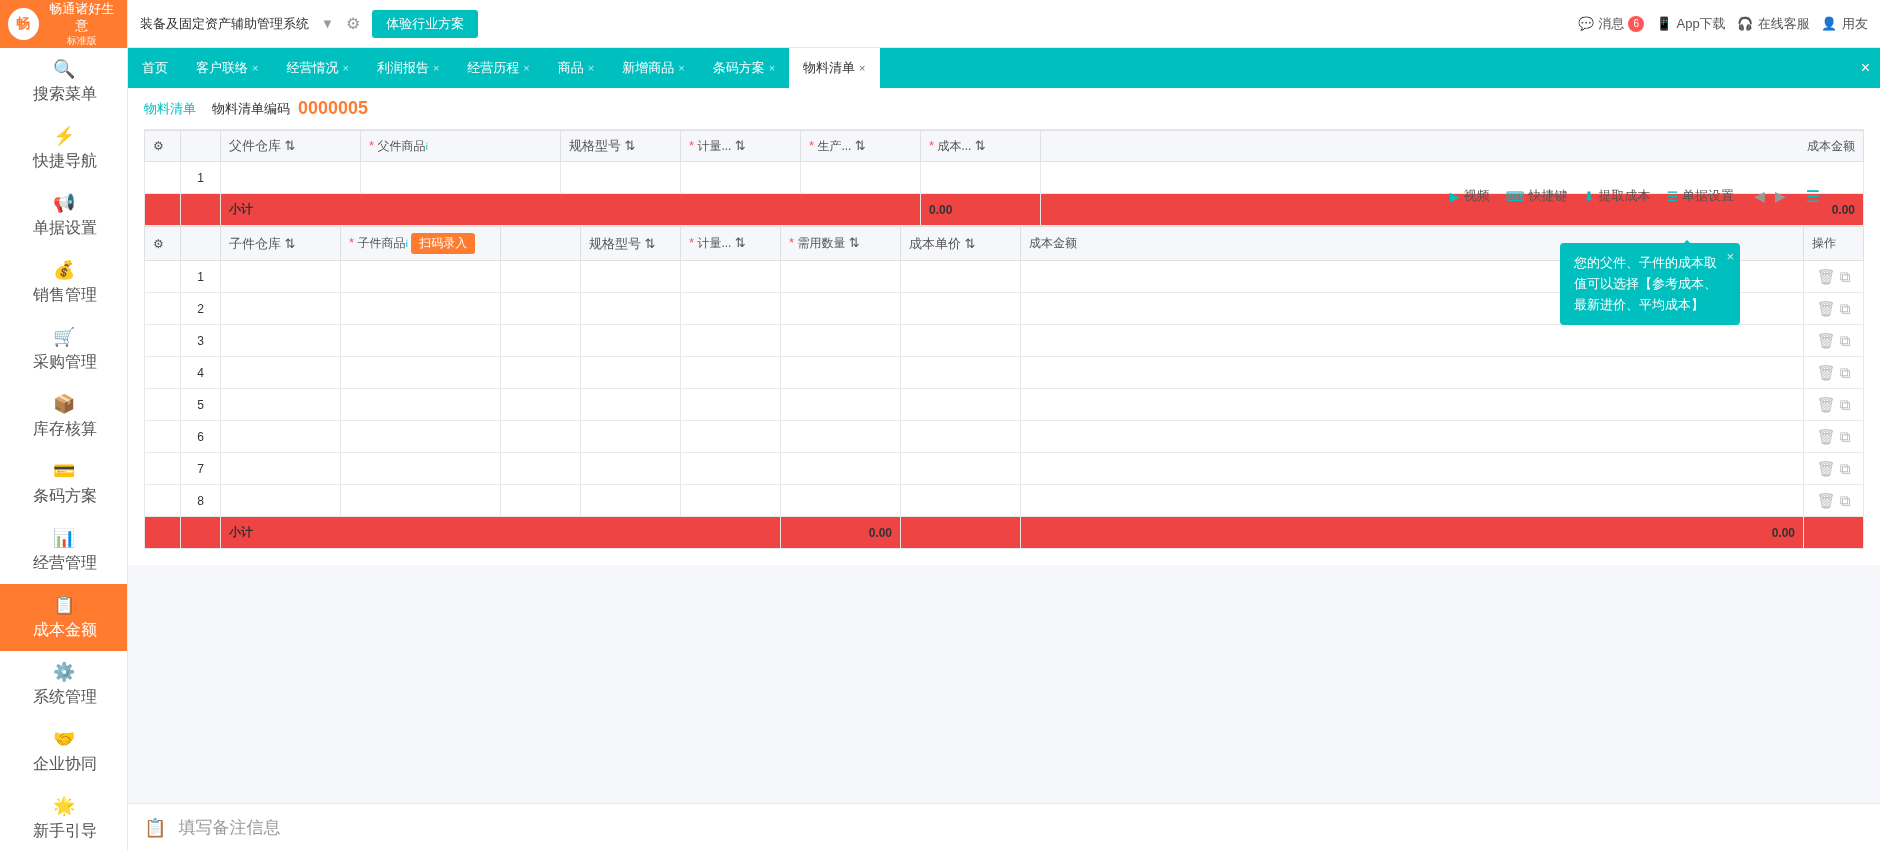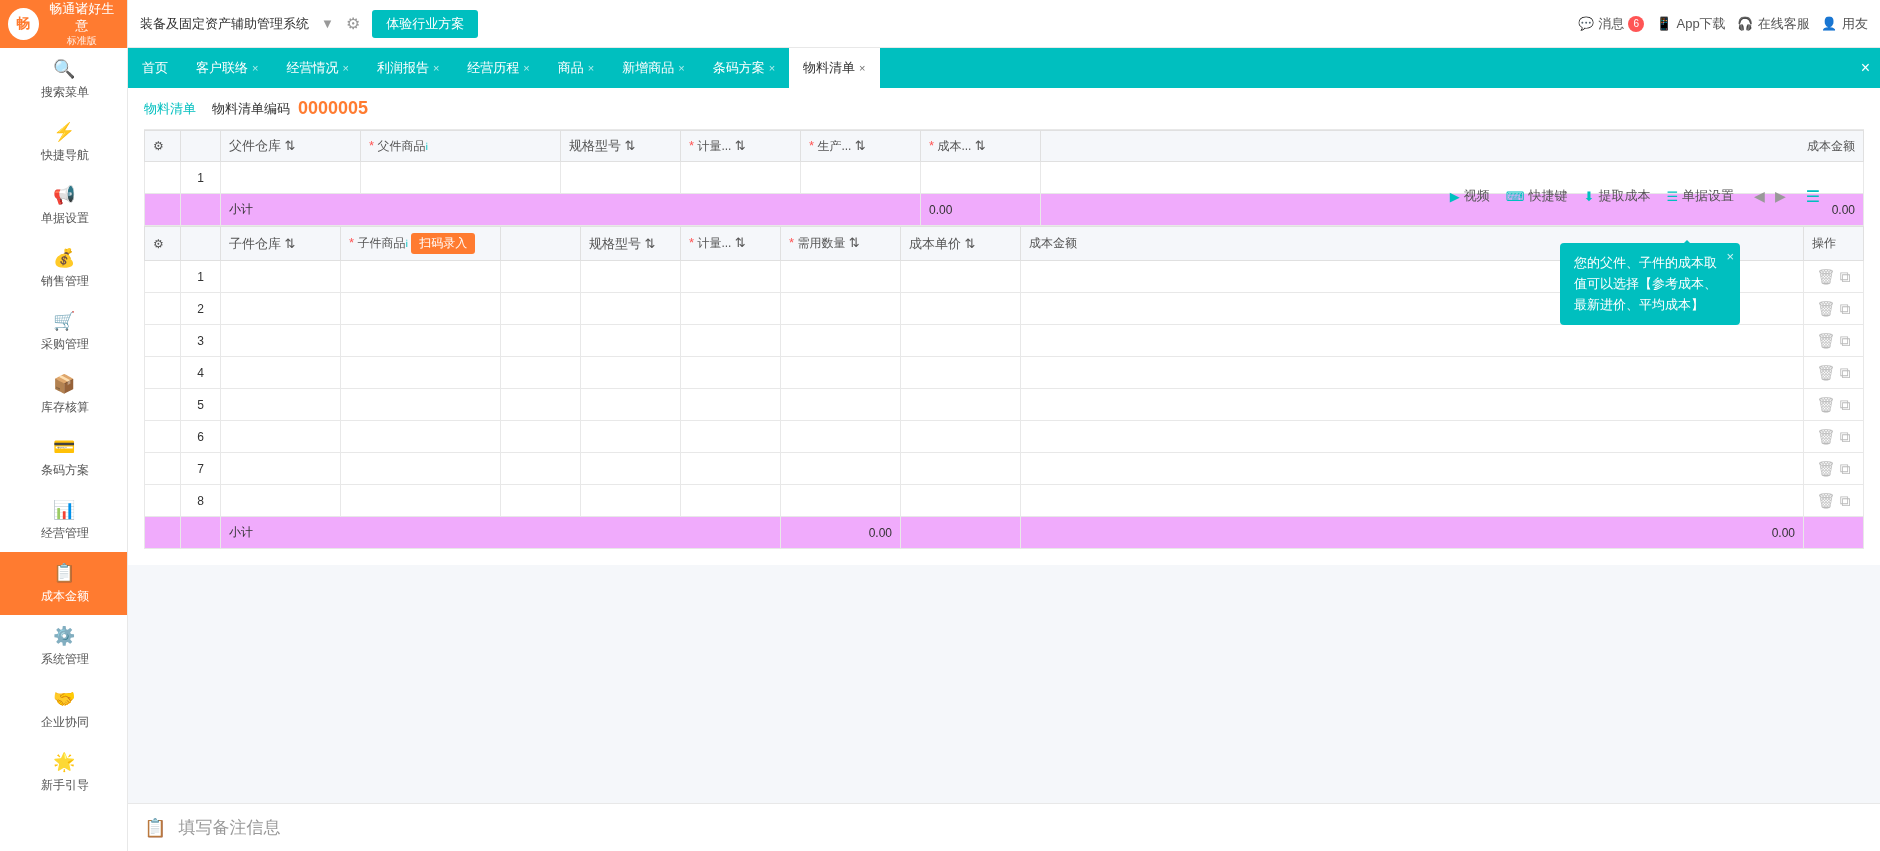--- a/index.html
+++ b/index.html
@@ -7,21 +7,21 @@
 
     
     .sidebar { width: 128px; background: #fff; display: flex; flex-direction: column; border-right: 1px solid #e8e8e8; flex-shrink: 0; }
     .sidebar-logo { background: #ff7b30; padding: 8px; display: flex; align-items: center; gap: 6px; height: 48px; }
     .sidebar-logo-icon { width: 32px; height: 32px; background: #fff; border-radius: 50%; display: flex; align-items: center; justify-content: center; color: #ff7b30; font-weight: bold; font-size: 14px; }
     .sidebar-logo-text { color: #fff; font-size: 12px; line-height: 1.3; text-align: center; }
     .sidebar-nav { flex: 1; overflow-y: auto; }
     .sidebar-item { display: flex; flex-direction: column; align-items: center; padding: 10px 4px; cursor: pointer; color: #555; gap: 4px; border-left: 3px solid transparent; }
     .sidebar-item.active { background: #ff7b30; color: #fff; }
     .sidebar-item .icon { font-size: 18px; }
-    .sidebar-item .label { font-size: 12px; }
+    .sidebar-item .label { font-size: 16px; }
 
     
     .main { flex: 1; display: flex; flex-direction: column; overflow: hidden; }
 
     
     .topbar { height: 48px; background: #fff; display: flex; align-items: center; padding: 0 12px; gap: 12px; border-bottom: 1px solid #e8e8e8; }
     .topbar-btn { display: flex; align-items: center; gap: 4px; cursor: pointer; font-size: 13px; color: #555; }
     .teal-btn { background: #00bfbf; color: #fff; border: none; padding: 5px 14px; border-radius: 3px; cursor: pointer; font-size: 13px; }
     .badge { background: #f55; color: #fff; border-radius: 50%; width: 16px; height: 16px; font-size: 10px; display: inline-flex; align-items: center; justify-content: center; }
 
@@ -43,21 +43,21 @@
     .page-header-code { color: #ff7b30; font-size: 18px; font-weight: 700; text-align: right; }
     .toolbar-btn { display: flex; align-items: center; gap: 4px; cursor: pointer; font-size: 12px; color: #555; }
 
     
     .section-title { font-size: 13px; font-weight: 600; color: #333; padding: 10px 0 6px; }
 
     
     .data-table { width: 100%; border-collapse: collapse; table-layout: fixed; }
     .data-table th { background: #f5f7fa; border: 1px solid #e0e0e0; padding: 6px 8px; text-align: left; font-size: 12px; color: #555; font-weight: normal; white-space: nowrap; overflow: hidden; text-overflow: ellipsis; }
     .data-table td { border: 1px solid #e8e8e8; padding: 4px 8px; font-size: 12px; color: #333; height: 32px; }
-    .data-table .subtotal td { background: #f0abfc; font-weight: 400; color: #333; }
+    .data-table .subtotal td { background: #ef4444; font-weight: 700; color: #333; }
     .data-table .subtotal td.right { text-align: right; }
     .required { color: #f55; }
     .th-sort { cursor: pointer; display: inline-flex; align-items: center; gap: 2px; }
     .row-num { color: #999; text-align: center; width: 40px; }
     .col-gear { width: 36px; text-align: center; }
     .col-actions { width: 60px; text-align: center; white-space: nowrap; }
     .action-icon { color: #bbb; cursor: pointer; font-size: 15px; margin: 0 2px; }
 
     
     .scan-btn { background: #ff7b30; color: #fff; border: none; padding: 2px 8px; border-radius: 3px; font-size: 12px; cursor: pointer; }

